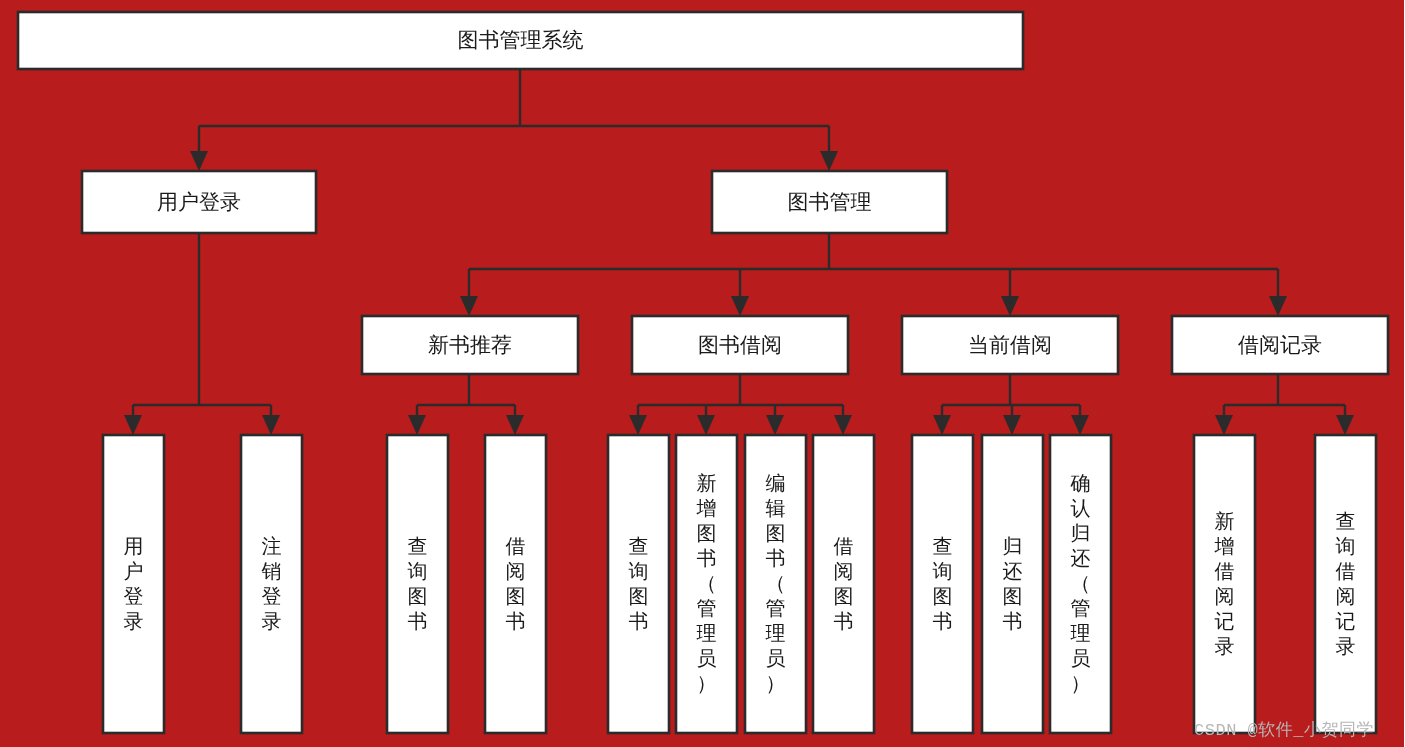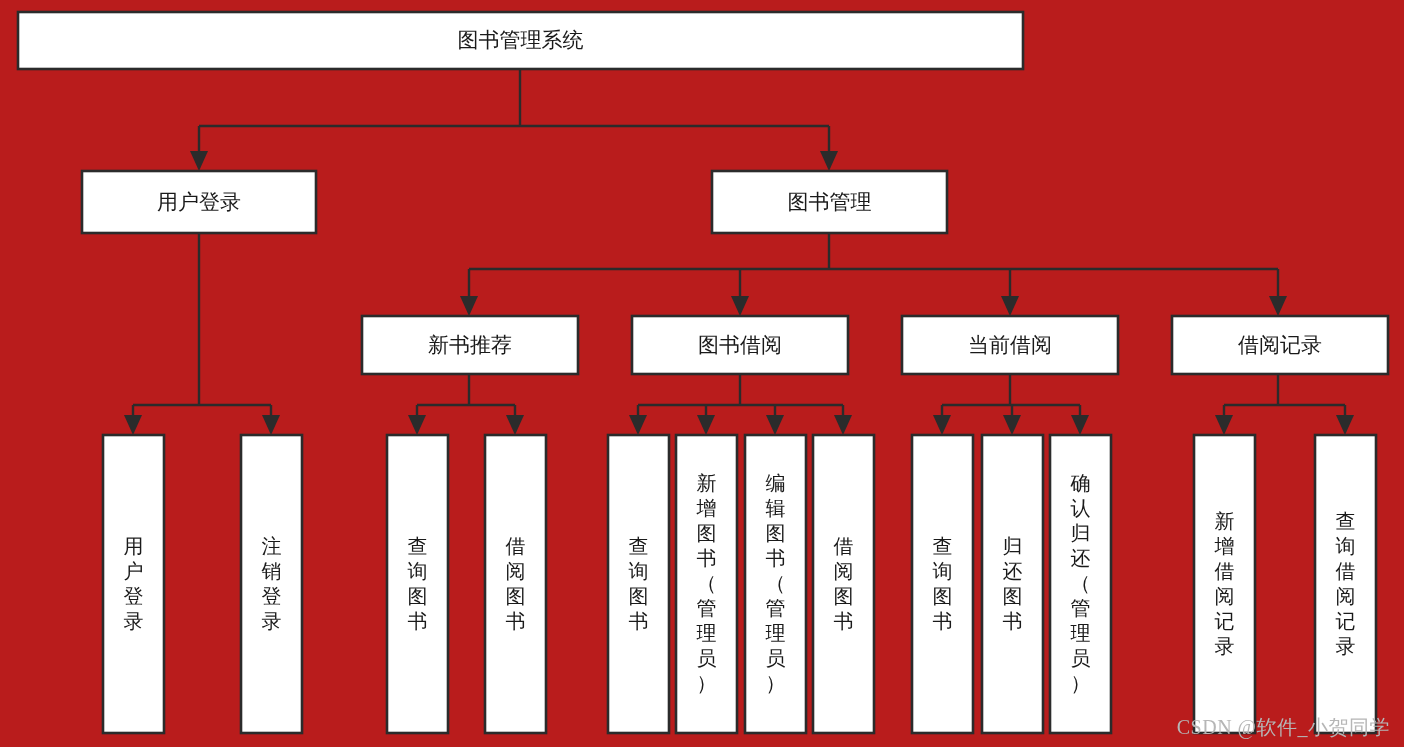--- a/index.html
+++ b/index.html
@@ -49,24 +49,24 @@
     dominant-baseline: middle;
   }
   .node-label-v {
     font-family: "Liberation Sans", "DejaVu Sans", sans-serif;
     font-size: 20px;
     fill: #1a1a1a;
     text-anchor: middle;
   }
   .watermark-text {
     position: absolute;
-    right: 14px;
+    right: 30px;
     bottom: 6px;
-    font-family: Liberation Serif, serif;
-    font-size: 20px;
+    font-family: Liberation Mono, monospace;
+    font-size: 17px;
     color: #b6b6b6;
     white-space: nowrap;
     letter-spacing: 0.5px;
     user-select: none;
   }
 </style>
 </head>
 <body>
 
 <div id="diagram-root">

